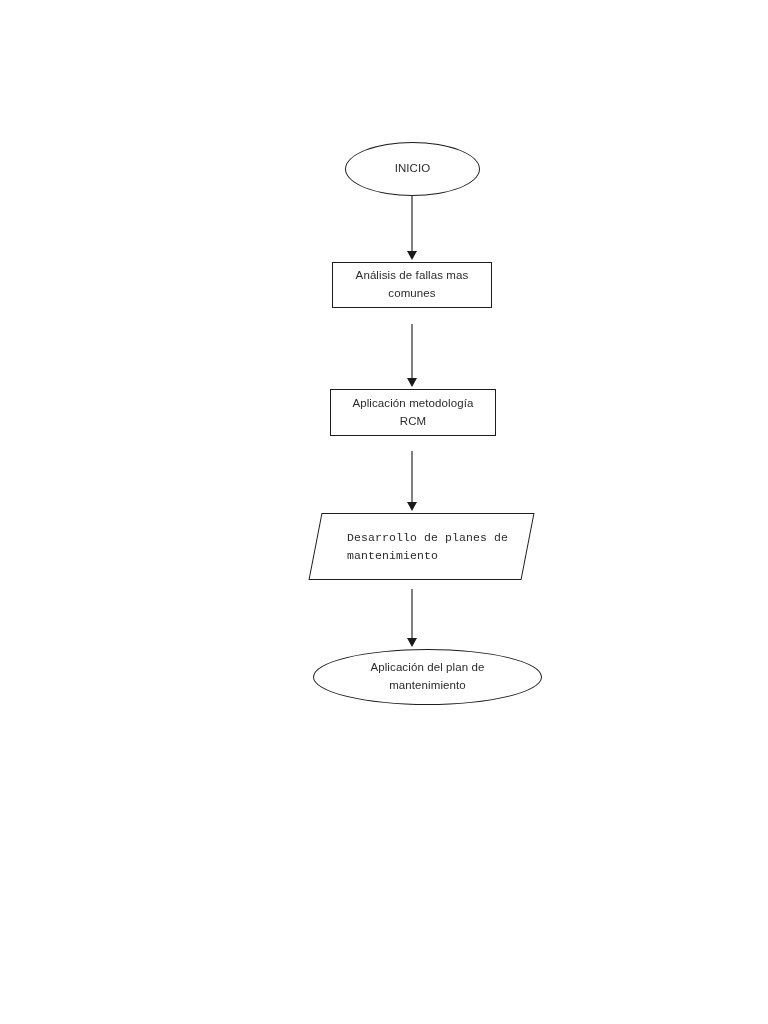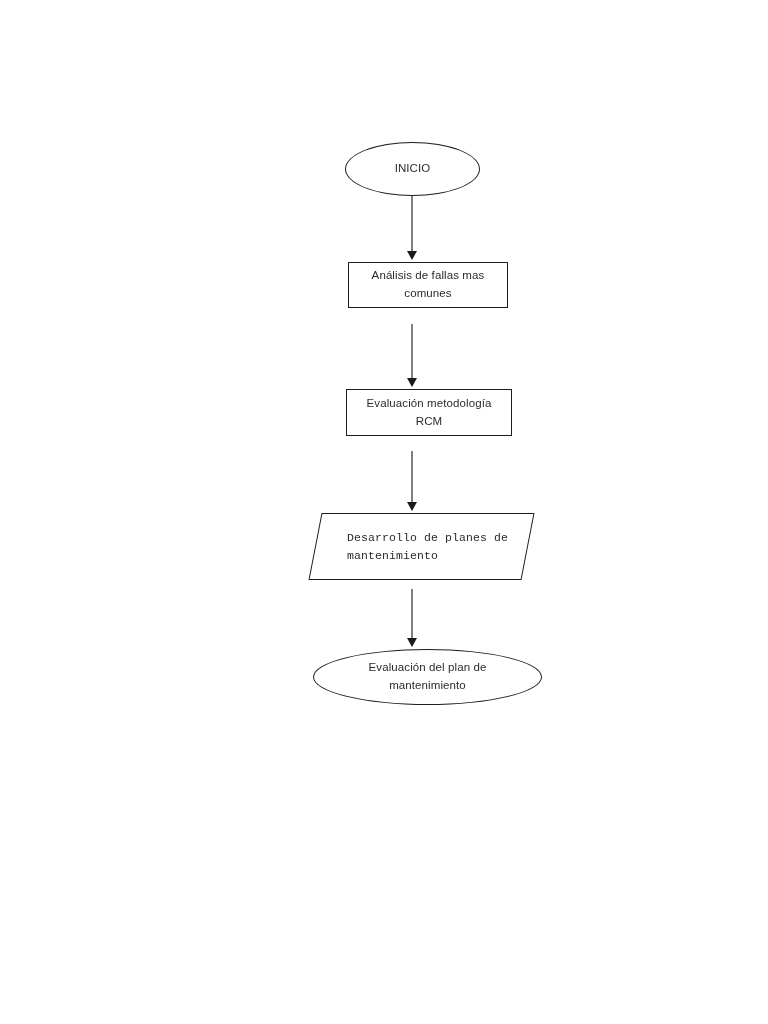--- a/index.html
+++ b/index.html
@@ -51,21 +51,20 @@
   .shape-ellipse {
     border: 1.6px solid #1d1d1d;
     border-radius: 50%;
     background: #ffffff;
   }
 
   
   .shape-rect {
     border: 1.7px solid #1d1d1d;
     background: #ffffff;
-    margin-left: 16px;
   }
 
   
   .shape-parallelogram {
     background: transparent;
     font-family: Liberation Mono, monospace;
   }
   .shape-parallelogram .skew-face {
     position: absolute;
     left: 0;
@@ -121,38 +120,38 @@
     <span class="node-label">Análisis de fallas mas
 comunes</span>
   </div>
 
   <div class="connector" id="conn-1" style="left: 402px; top: 312px; width: 20px; height: 63px;">
     <div class="conn-line" style="height: 55px;"></div>
     <div class="conn-head"></div>
   </div>
 
   <div class="node shape-rect" id="node-aplicacion-rcm" style="left: 330px; top: 377px; width: 166px; height: 47px;">
-    <span class="node-label">Evaluación metodología
+    <span class="node-label">Aplicación metodología
 RCM</span>
   </div>
 
   <div class="connector" id="conn-2" style="left: 402px; top: 439px; width: 20px; height: 60px;">
     <div class="conn-line" style="height: 52px;"></div>
     <div class="conn-head"></div>
   </div>
 
   <div class="node shape-parallelogram" id="node-desarrollo-planes" style="left: 315px; top: 501px; width: 213px; height: 67px; justify-content: flex-start; padding-left: 32px;">
     <div class="skew-face"></div>
     <span class="node-label left-align">Desarrollo de planes de
 mantenimiento</span>
   </div>
 
   <div class="connector" id="conn-3" style="left: 402px; top: 577px; width: 20px; height: 58px;">
     <div class="conn-line" style="height: 50px;"></div>
     <div class="conn-head"></div>
   </div>
 
   <div class="node shape-ellipse" id="node-evaluacion-plan" style="left: 313px; top: 637px; width: 229px; height: 56px;">
-    <span class="node-label">Evaluación del plan de
+    <span class="node-label">Aplicación del plan de
 mantenimiento</span>
   </div>
 
 </div>
 
 </body></html>

